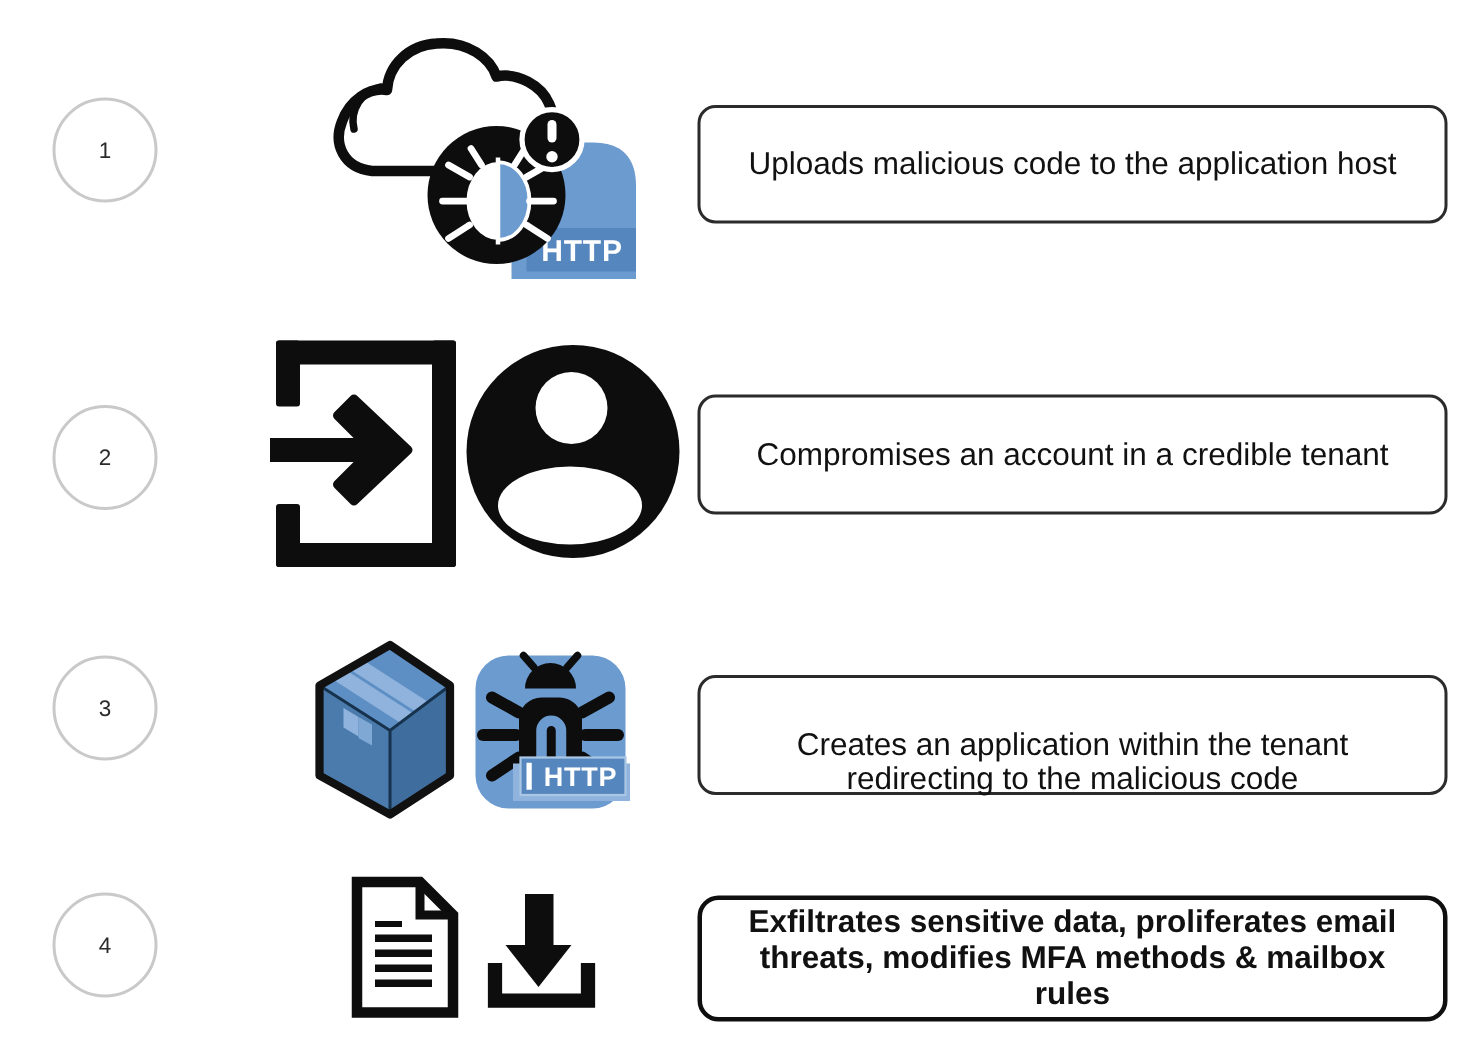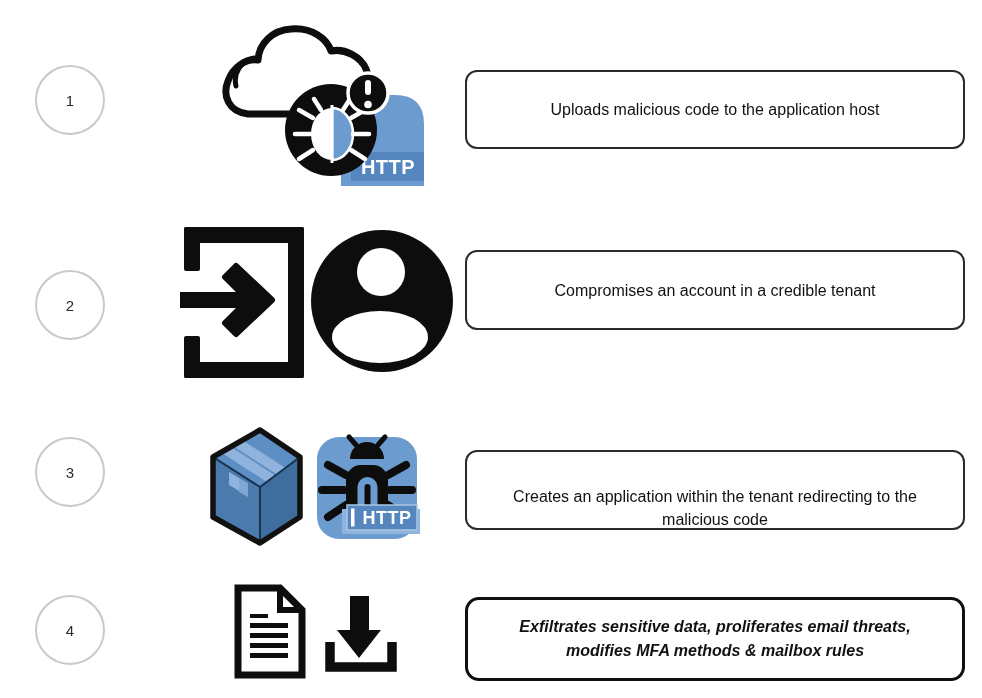--- a/index.html
+++ b/index.html
@@ -10,25 +10,25 @@
   .num-circle {
     position:absolute; left:35px; width:70px; height:70px; box-sizing:border-box;
     border:2px solid var(--circle_border,#c9c9c9); border-radius:50%; background:#fff;
     display:flex; align-items:center; justify-content:center;
     font-size:15px; color:#2b2b2b;
   }
   .desc-box {
     position:absolute; left:465px; width:500px; box-sizing:border-box;
     border:2px solid var(--box_border,#2b2b2b); border-radius:12px; background:#fff;
     display:flex; align-items:center; justify-content:center; text-align:center;
-    font-size:16px; color:#111; line-height:23px;
+    font-size:21px; color:#111; line-height:23px;
   }
   .desc-box .txt { max-width:460px; }
   .desc-box.two .txt { max-width:420px;margin-top:35px; }
-  .desc-box.bold { border-width:3px; border-color:#0f0f0f; border-radius:14px; font-weight:bold;font-style:italic; }
+  .desc-box.bold { border-width:3px; border-color:#0f0f0f; border-radius:14px; font-weight:bold; }
   .desc-box.bold .txt { max-width:452px; line-height:24px; }
   .icon-svg { position:absolute; }
   svg text.httplabel {
     font-family:"Liberation Sans", sans-serif; font-weight:bold; fill:#ffffff;
     letter-spacing:0.5px;
   }
 </style>
 </head>
 <body>
 
@@ -175,21 +175,21 @@
     <g>
       <rect x="120" y="16" width="19" height="36" style="fill:var(--ink,#0d0d0d)"></rect>
       <polygon points="107,50 151,50 129,78" style="fill:var(--ink,#0d0d0d)"></polygon>
       <path d="M 100,62 V 87 H 162 V 62" style="fill:none; stroke:var(--ink,#0d0d0d); stroke-width:9.5"></path>
     </g>
   </svg>
 
   <div class="desc-box" style="top:70px;  height:79px">
     <span class="txt">Uploads malicious code to the application host</span>
   </div>
-  <div class="desc-box" style="top:250px; height:80px">
+  <div class="desc-box" style="top:263px; height:80px">
     <span class="txt">Compromises an account in a credible tenant</span>
   </div>
   <div class="desc-box two" style="top:450px; height:80px">
     <span class="txt">Creates an application within the tenant redirecting to the malicious code</span>
   </div>
   <div class="desc-box bold" style="top:597px; height:84px">
     <span class="txt">Exfiltrates sensitive data, proliferates email threats, modifies MFA methods &amp; mailbox rules</span>
   </div>
 
 </div>

